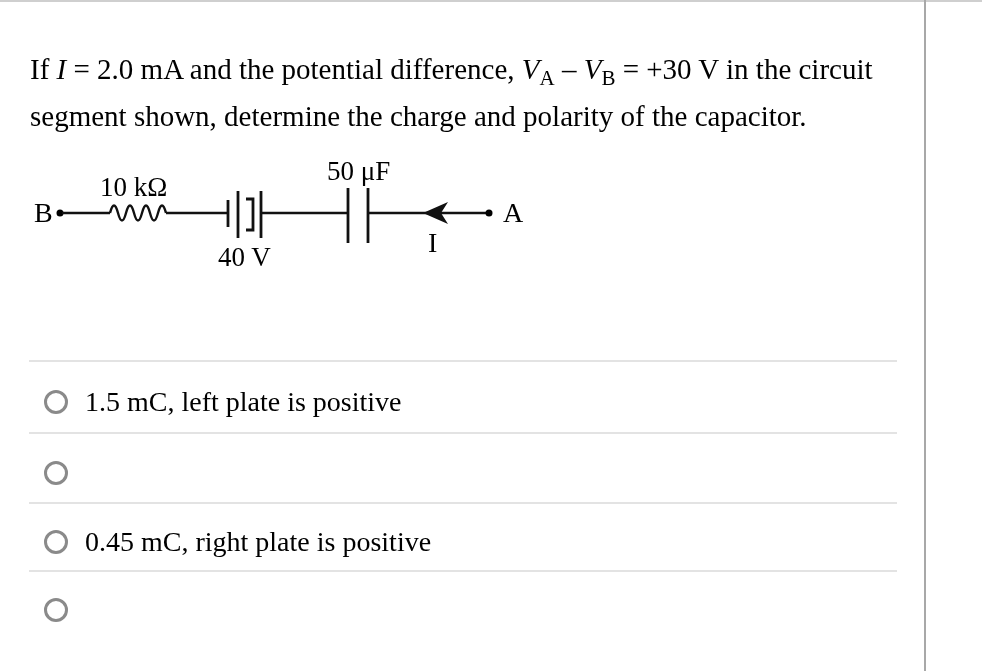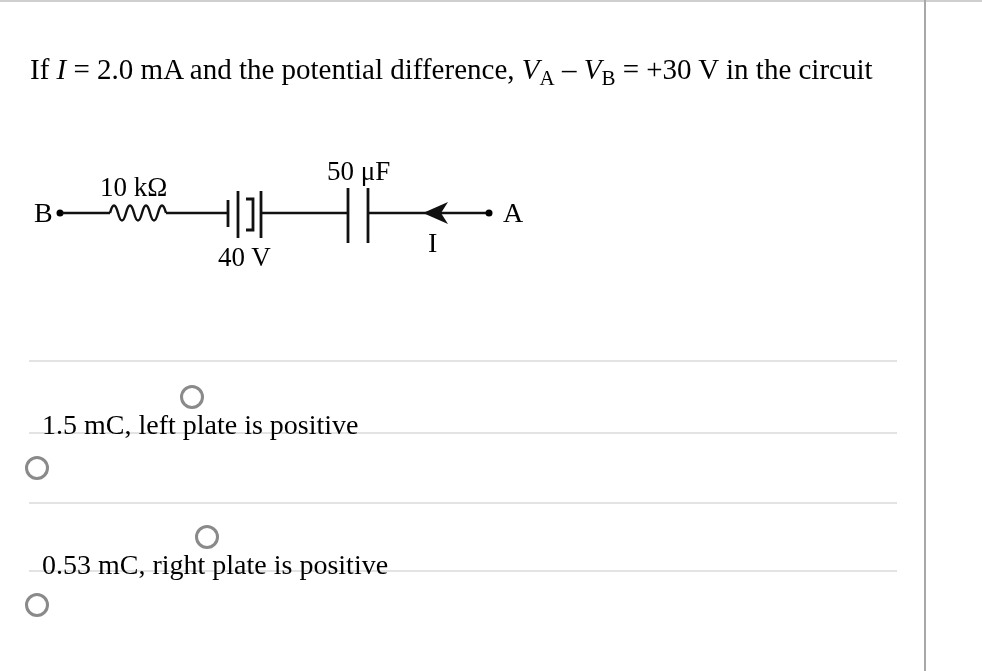--- a/index.html
+++ b/index.html
@@ -10,35 +10,36 @@
 
   .question{position:absolute;left:30px;top:46px;width:870px;
             font-size:29px;line-height:47px;color:#000;}
   .question .sym{font-style:italic;}
   .question sub{font-size:21px;font-style:normal;vertical-align:-6px;line-height:0;}
 
   .circuit{position:absolute;left:0;top:140px;}
 
   .options{position:absolute;left:0;top:0;width:982px;}
   .divider{position:absolute;left:29px;width:868px;height:2px;background:#e3e3e3;}
-  .opt-row{position:absolute;left:25px;height:34px;display:flex;align-items:center;cursor:pointer;flex-direction:column;}
+  .opt-row{position:absolute;left:44px;height:34px;display:flex;align-items:center;cursor:pointer;}
   .radio{width:24px;height:24px;border:3px solid #8a8a8a;border-radius:50%;
          background:#fff;box-sizing:border-box;flex:0 0 auto;}
   .opt-label{margin-left:17px;font-size:28px;color:#000;white-space:nowrap;}
 </style>
 </head>
 <body>
 
 <div class="sheet">
 
   <div class="top-rule"></div>
   <div class="side-rule"></div>
 
   <div class="question">
     <div><span>If </span><span class="sym">I</span><span> = 2.0 mA and the potential difference, </span><span class="sym">V</span><sub>A</sub><span> – </span><span class="sym">V</span><sub>B</sub><span> = +30 V in the circuit</span></div>
+    <div>segment shown, determine the charge and polarity of the capacitor.</div>
   </div>
 
   <svg class="circuit" width="560" height="150" viewBox="0 140 560 150" font-family="Liberation Serif, serif" fill="#000">
 
     <text x="34" y="222" font-size="28">B</text>
     <circle cx="60" cy="213" r="3.5"></circle>
 
     <line x1="62" y1="213" x2="110" y2="213" stroke="#111" stroke-width="2.6"></line>
 
     <text x="100" y="196" font-size="27">10 kΩ</text>
@@ -80,21 +81,21 @@
       <div class="radio"></div>
       <div class="opt-label">1.5 mC, left plate is positive</div>
     </div>
 
     <div class="opt-row" style="top:456px">
       <div class="radio"></div>
     </div>
 
     <div class="opt-row" style="top:525px">
       <div class="radio"></div>
-      <div class="opt-label">0.53 mC, right plate is positive</div>
+      <div class="opt-label">0.45 mC, right plate is positive</div>
     </div>
 
     <div class="opt-row" style="top:593px">
       <div class="radio"></div>
     </div>
   </div>
 
 </div>
 
 </body></html>

